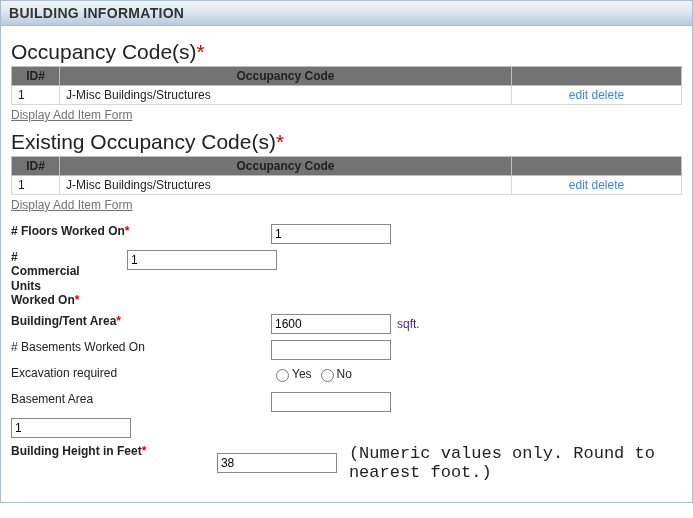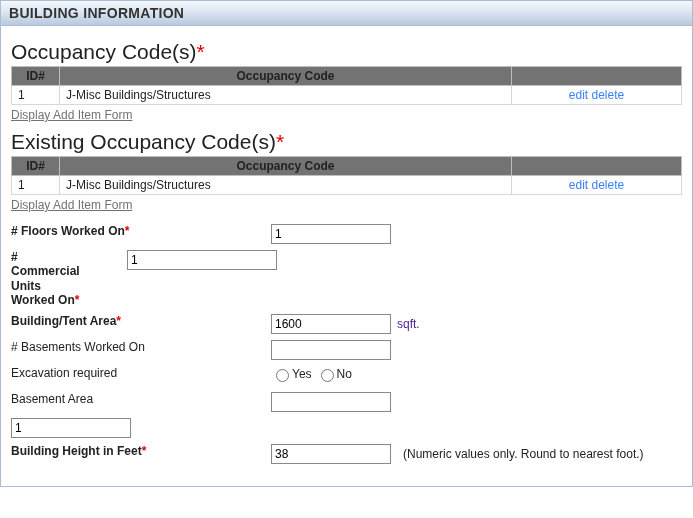--- a/index.html
+++ b/index.html
@@ -89,21 +89,21 @@
     font-size: 12px;
     width: 120px;
   }
   select {
     border: 1px solid #888;
     height: 22px;
     font-size: 12px;
     width: 210px;
   }
   .unit { font-size: 12px; color: #4c1d95; }
-  .hint { font-size: 12px; color: #222; margin-left: 6px; }
+  .hint { font-size: 17px; color: #222; margin-left: 6px; font-family: Liberation Mono, monospace; }
   .radio-group { display: flex; align-items: center; gap: 0px; }
   .radio-group label { display: inline-flex; align-items: center; margin-right: 4px; }
   .special-row {
     display: flex;
     align-items: flex-start;
     margin-bottom: 6px;
     gap: 44px;
   }
   .special-row .narrow-label {
     width: 72px;

